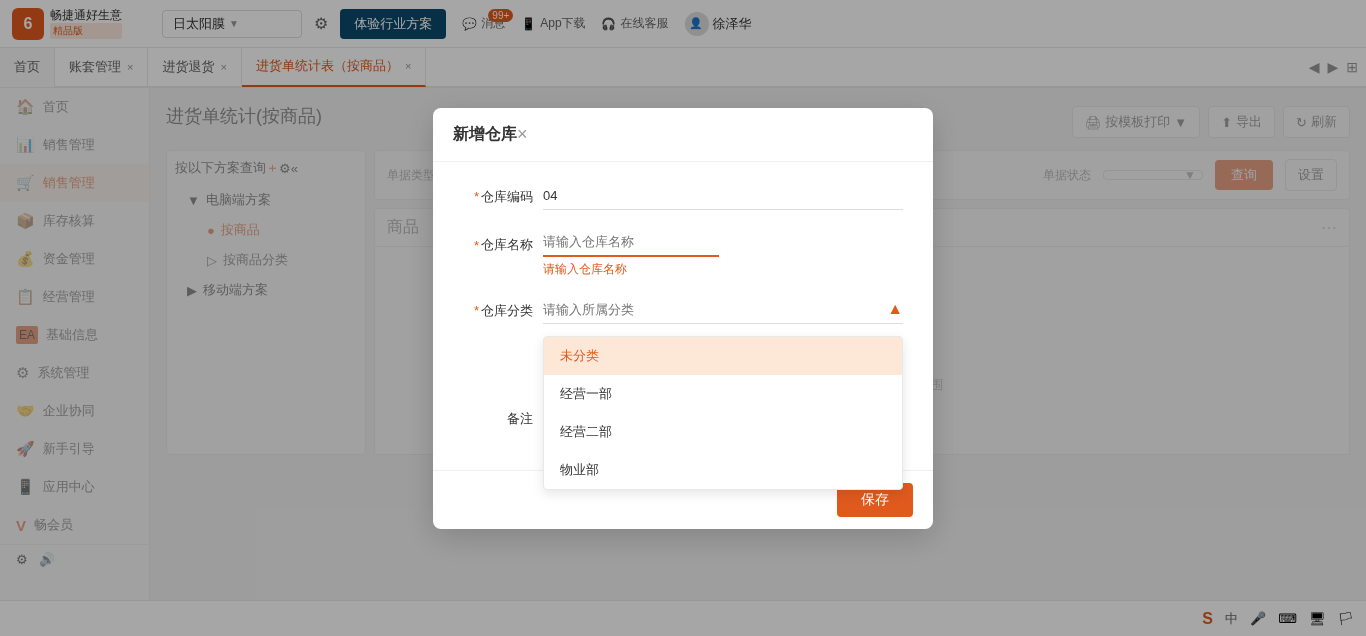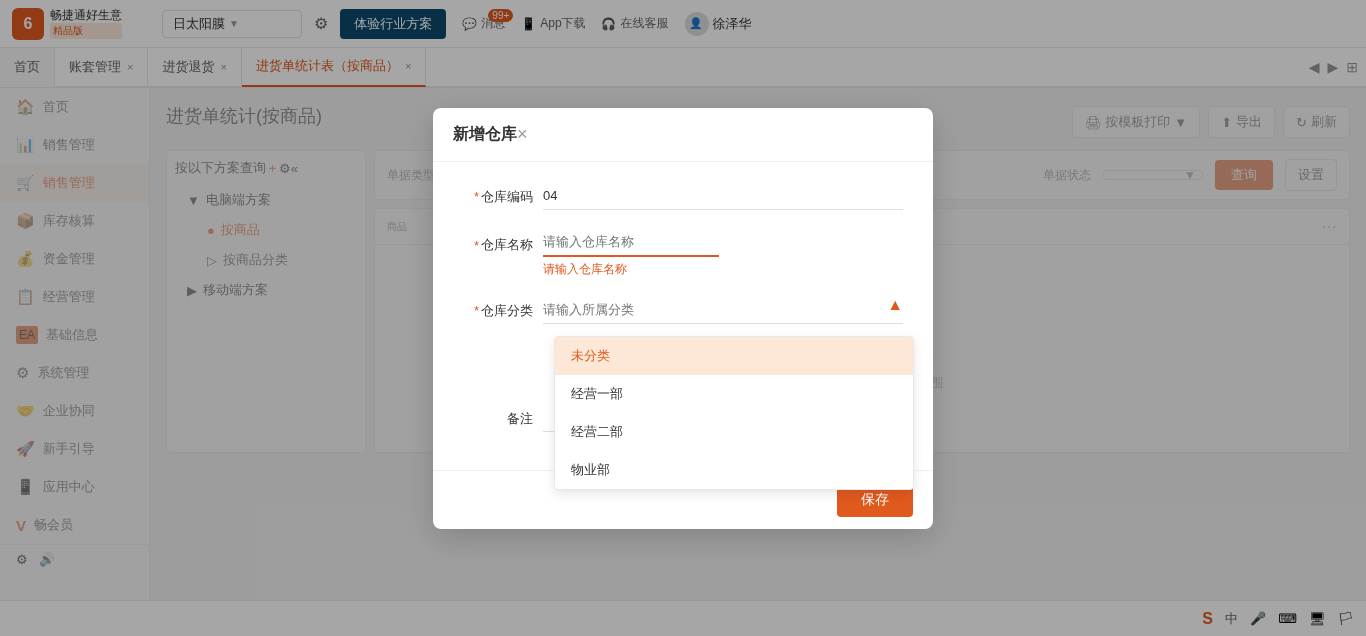--- a/index.html
+++ b/index.html
@@ -158,21 +158,21 @@
       padding: 6px 0;
       font-size: 13px;
       color: #333;
       outline: none;
       background: transparent;
     }
     .form-input.error { border-bottom: 2px solid #e05a1e; }
     .error-msg { color: #e05a1e; font-size: 12px; margin-top: 2px; }
     .category-input-row {
       flex: 1;
-      display: flex; align-items: flex-start;
+      display: flex; align-items: center;
       border-bottom: 1px solid #ddd;
       position: relative;
     }
     .category-input {
       flex: 1; border: none; outline: none;
       padding: 6px 0; font-size: 13px; color: #333; background: transparent;
     }
     .category-arrow { color: #e05a1e; cursor: pointer; font-size: 16px; }
     .dropdown-list {
       position: absolute;
@@ -394,21 +394,21 @@
           <span style="color:#888; font-size:12px;">单据状态</span>
           <div style="border:1px solid #ddd; border-radius:4px; padding:4px 24px 4px 8px; font-size:12px; color:#333; cursor:pointer; position:relative; min-width:100px;">
             <span></span>
             <span style="position:absolute;right:6px;top:50%;transform:translateY(-50%);color:#999;">▼</span>
           </div>
           <button class="btn-primary">查询</button>
           <button class="btn-secondary">设置</button>
         </div>
 
         <div style="background:#fff; border:1px solid #e8e8e8; border-radius:4px; padding:8px 12px; display:flex; align-items:center;">
-          <span style="color:#888; font-size:10px;">商品</span>
+          <span style="color:#888; font-size:16px;">商品</span>
           <div style="margin-left:auto; display:flex; gap:4px;">
             <span style="color:#bbb; font-size:16px;">⋯</span>
           </div>
         </div>
 
         <div style="background:#fff; border:1px solid #e8e8e8; border-top:none; padding:60px; text-align:center;">
           <div style="color:#ccc; font-size:48px;">📋</div>
           <div style="color:#aaa; font-size:13px; margin-top:12px;">用[过滤]条件来缩小分析范围</div>
         </div>
       </div>
@@ -450,21 +450,21 @@
       <div class="form-row" style="position:relative;">
         <div class="form-label">
           <span class="required">*</span>
           <span>仓库分类</span>
         </div>
         <div class="category-input-row">
           <input class="category-input" type="text" placeholder="请输入所属分类" style="">
           <span class="category-arrow">▲</span>
         </div>
 
-        <div class="dropdown-list" style="left:91px; top:38px; width:calc(100% - 80px);">
+        <div class="dropdown-list" style="left:80px; top:38px; width:calc(100% - 80px);">
           <div class="dropdown-item selected">未分类</div>
           <div class="dropdown-item">经营一部</div>
           <div class="dropdown-item">经营二部</div>
           <div class="dropdown-item">物业部</div>
         </div>
       </div>
 
       <div class="form-row" style="margin-top: 80px;">
         <div class="form-label">
           <span>备注</span>

